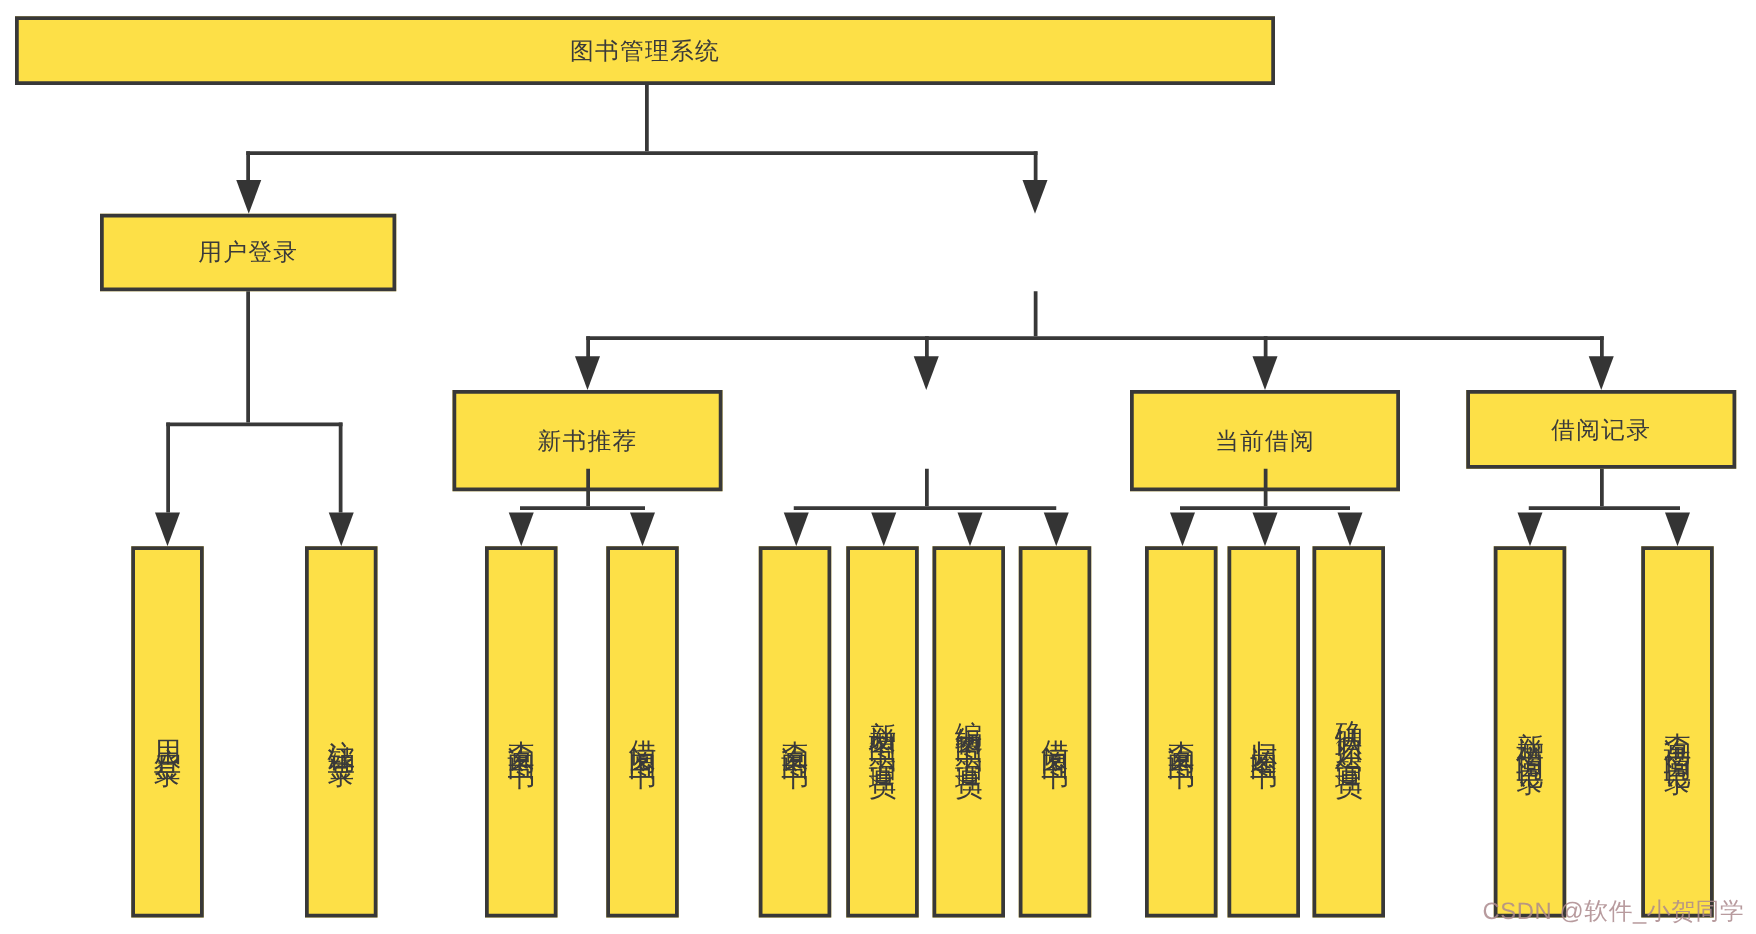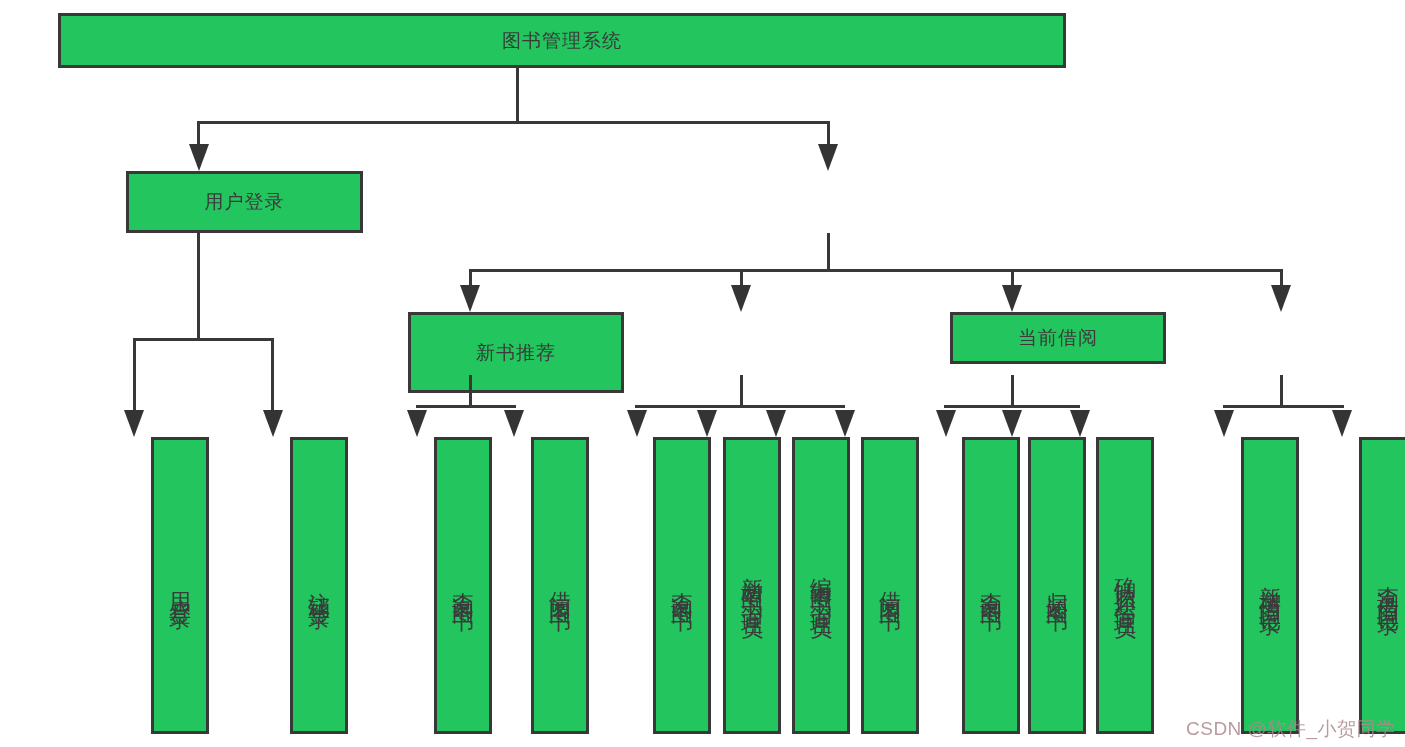--- a/index.html
+++ b/index.html
@@ -11,27 +11,26 @@
   #stage {
     position: relative;
     width: 1405px;
     height: 747px;
     background: #ffffff;
     overflow: hidden;
     color: #333333;
   }
   .box {
     position: absolute;
-    background: #22c55e;
+    background: #fde047;
     border: 3px solid #383838;
     box-sizing: border-box;
     display: flex;
     align-items: center;
     justify-content: center;
-    margin-left: 46px;
   }
   .hnode { font-size: 19px; color: #3a3a3a; letter-spacing: 1px; }
   .leaf {
     top: 437px;
     width: 58px;
     height: 297px;
   }
   .vtext {
     writing-mode: vertical-rl;
     text-orientation: mixed;
@@ -102,22 +101,25 @@
   <div class="vl" style="left:1011px; top:269px; height:18px;"></div>
   <div class="vl" style="left:1280px; top:269px; height:18px;"></div>
   <div class="arrow" style="left:460px; top:285px;"></div>
   <div class="arrow" style="left:731px; top:285px;"></div>
   <div class="arrow" style="left:1002px; top:285px;"></div>
   <div class="arrow" style="left:1271px; top:285px;"></div>
 
   <div class="box hnode" style="left:362px; top:312px; width:216px; height:81px;">
     <span>新书推荐</span>
   </div>
-  <div class="box hnode" style="left:904px; top:312px; width:216px; height:52px;">
+  <div class="box hnode" style="left:904px; top:312px; width:216px; height:81px;">
     <span>当前借阅</span>
+  </div>
+  <div class="box hnode" style="left:1173px; top:312px; width:216px; height:63px;">
+    <span>借阅记录</span>
   </div>
 
   <div class="vl" style="left:469px; top:375px; height:30px;"></div>
   <div class="hl" style="left:416px; top:405px; width:100px;"></div>
   <div class="arrow" style="left:407px; top:410px;"></div>
   <div class="arrow" style="left:504px; top:410px;"></div>
   <div class="box leaf" style="left:388px;">
     <span class="vtext">查询图书</span>
   </div>
   <div class="box leaf" style="left:485px;">

